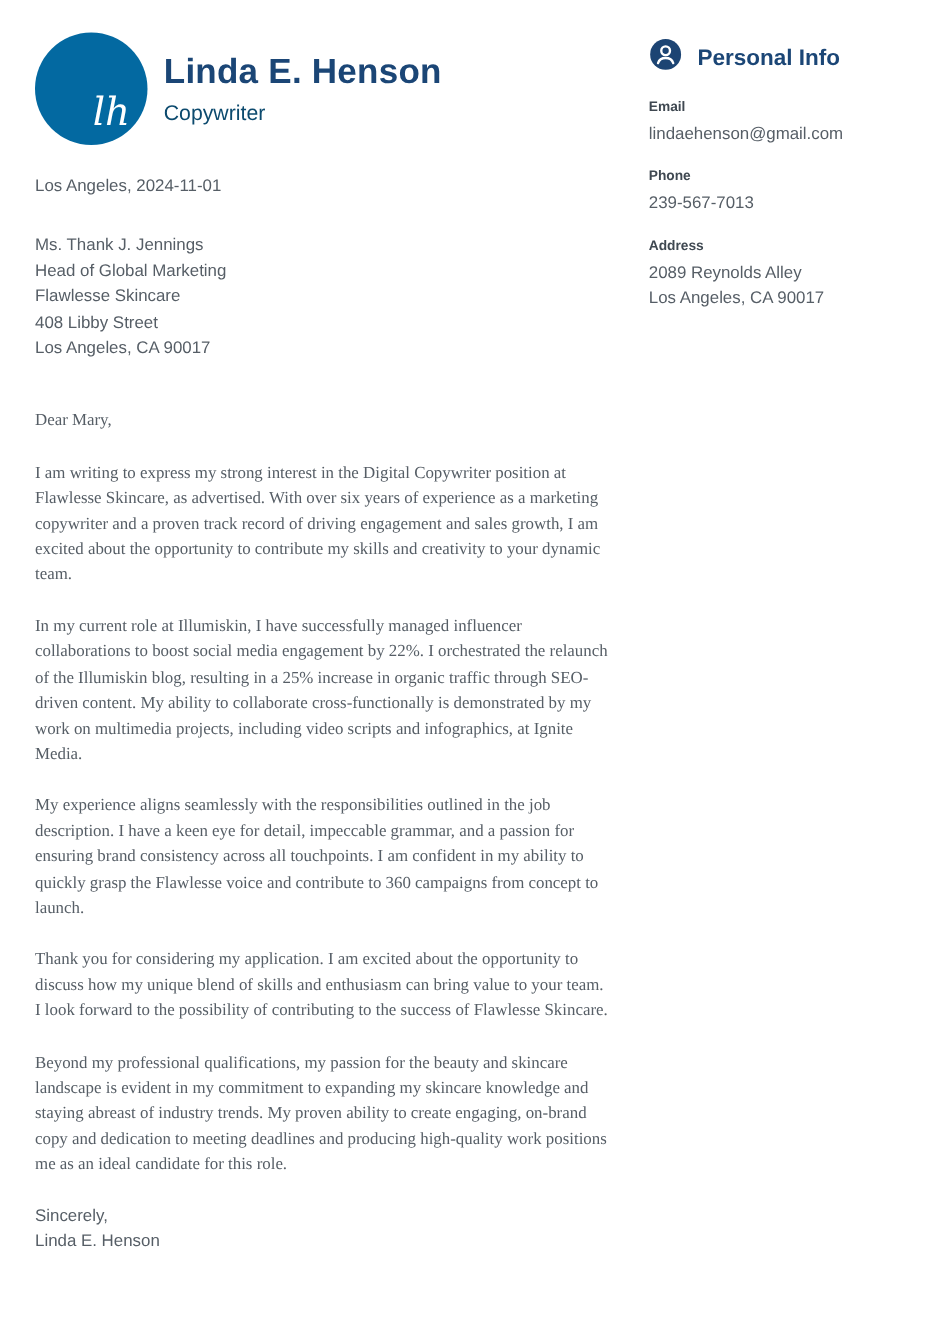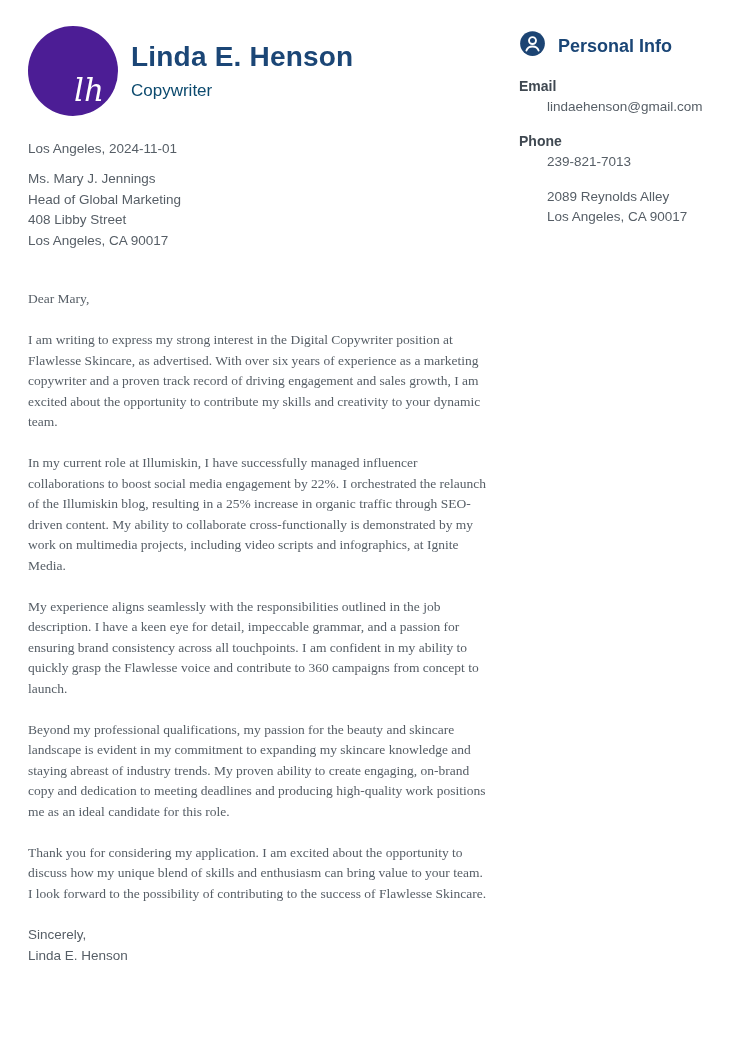--- a/index.html
+++ b/index.html
@@ -30,21 +30,21 @@
   }
   
   .header {
     display: flex;
     align-items: center;
   }
   .avatar {
     width: 90px;
     height: 90px;
     border-radius: 50%;
-    background: #4c1d95;
+    background: #0369a1;
     flex: 0 0 90px;
     position: relative;
   }
   .avatar .initials {
     position: absolute;
     right: 14px;
     bottom: 10px;
     color: #ffffff;
     font-family: "DejaVu Serif", serif;
     font-style: italic;
@@ -64,21 +64,21 @@
     font-size: 17px;
     margin-top: 7px;
   }
   
   .letter {
     margin-top: 23px;
     font-size: 13.5px;
     line-height: 20.4px;
     color: #565e66;
   }
-  .dateline { margin-bottom: 10px; }
+  .dateline { margin-bottom: 27px; }
   .recipient { margin-bottom: 38px; }
   .letter p { margin-bottom: 21px; font-family: Liberation Serif, serif; }
   .signoff div { line-height: 20.4px; }
   
   .side-heading {
     display: flex;
     align-items: flex-end;
     margin-bottom: 19px;
   }
   .side-heading .icon-wrap {
@@ -89,29 +89,28 @@
   .side-heading .title {
     color: #1b4676;
     font-size: 18px;
     font-weight: bold;
     margin-left: 12px;
   }
   .field { margin-bottom: 14px; }
   .field .label {
     font-weight: bold;
     color: #3f4851;
-    font-size: 14px;
+    font-size: 11px;
     line-height: 20px;
     margin-bottom: 1px;
   }
   .field .value {
     color: #565e66;
     font-size: 13.5px;
     line-height: 20.4px;
-    margin-left: 28px;
   }
 </style>
 </head>
 <body>
 
 <div class="page">
 
   <div class="main">
 
     <div class="header">
@@ -121,33 +120,34 @@
       <div class="name-block">
         <div class="name">Linda E. Henson</div>
         <div class="job-title">Copywriter</div>
       </div>
     </div>
 
     <div class="letter">
       <div class="dateline">Los Angeles, 2024-11-01</div>
 
       <div class="recipient">
-        <div>Ms. Mary J. Jennings</div>
+        <div>Ms. Thank J. Jennings</div>
         <div>Head of Global Marketing</div>
+        <div>Flawlesse Skincare</div>
         <div>408 Libby Street</div>
         <div>Los Angeles, CA 90017</div>
       </div>
 
       <p>Dear Mary,</p>
 
       <p>I am writing to express my strong interest in the Digital Copywriter position at Flawlesse Skincare, as advertised. With over six years of experience as a marketing copywriter and a proven track record of driving engagement and sales growth, I am excited about the opportunity to contribute my skills and creativity to your dynamic team.</p>
       <p>In my current role at Illumiskin, I have successfully managed influencer collaborations to boost social media engagement by 22%. I orchestrated the relaunch of the Illumiskin blog, resulting in a 25% increase in organic traffic through SEO-driven content. My ability to collaborate cross-functionally is demonstrated by my work on multimedia projects, including video scripts and infographics, at Ignite Media.</p>
       <p>My experience aligns seamlessly with the responsibilities outlined in the job description. I have a keen eye for detail, impeccable grammar, and a passion for ensuring brand consistency across all touchpoints. I am confident in my ability to quickly grasp the Flawlesse voice and contribute to 360 campaigns from concept to launch.</p>
+      <p>Thank you for considering my application. I am excited about the opportunity to discuss how my unique blend of skills and enthusiasm can bring value to your team. I look forward to the possibility of contributing to the success of Flawlesse Skincare.</p>
       <p>Beyond my professional qualifications, my passion for the beauty and skincare landscape is evident in my commitment to expanding my skincare knowledge and staying abreast of industry trends. My proven ability to create engaging, on-brand copy and dedication to meeting deadlines and producing high-quality work positions me as an ideal candidate for this role.</p>
-      <p>Thank you for considering my application. I am excited about the opportunity to discuss how my unique blend of skills and enthusiasm can bring value to your team. I look forward to the possibility of contributing to the success of Flawlesse Skincare.</p>
 
       <div class="signoff">
         <div>Sincerely,</div>
         <div>Linda E. Henson</div>
       </div>
     </div>
   </div>
 
   <div class="side">
 
@@ -162,22 +162,23 @@
       <span class="title">Personal Info</span>
     </div>
 
     <div class="field">
       <div class="label">Email</div>
       <div class="value">lindaehenson@gmail.com</div>
     </div>
 
     <div class="field">
       <div class="label">Phone</div>
-      <div class="value">239-821-7013</div>
+      <div class="value">239-567-7013</div>
     </div>
 
     <div class="field">
+      <div class="label">Address</div>
       <div class="value">2089 Reynolds Alley</div>
       <div class="value">Los Angeles, CA 90017</div>
     </div>
 
   </div>
 </div>
 
 </body></html>

